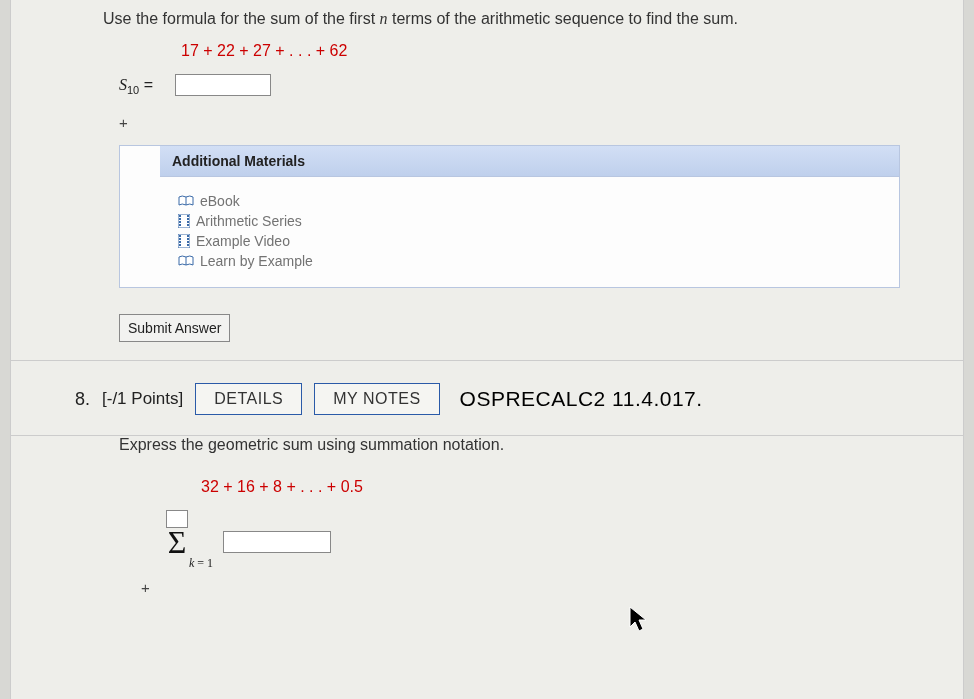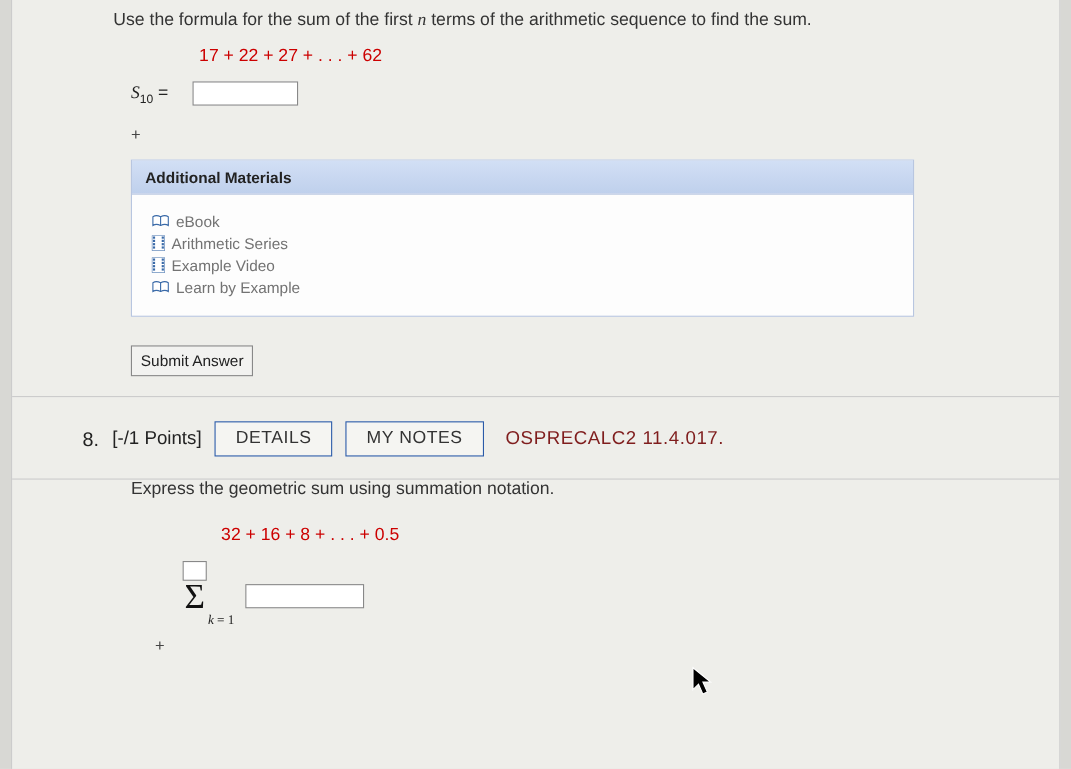--- a/index.html
+++ b/index.html
@@ -52,23 +52,24 @@
     font-size: 14px;
     padding: 2px 4px;
   }
   .plus {
     margin: 18px 0 0 108px;
     font-size: 15px;
     color: #444;
   }
   .materials {
     margin: 14px 0 0 108px;
-    width: 712px;
+    width: 781px;
     border: 1px solid #b8c6e0;
     background: #fdfdfd;
+    padding-left: 40px;
   }
   .materials-header {
     background: linear-gradient(#d2dff5, #bfd0ec);
     padding: 7px 12px;
     font-weight: bold;
     font-size: 14px;
     color: #222;
     border-bottom: 1px solid #b8c6e0;
   }
   .materials-body {
@@ -115,22 +116,22 @@
     border: 1.5px solid #2a5aa8;
     background: #f5f5f2;
     color: #333;
     font-size: 16px;
     padding: 6px 18px;
     cursor: pointer;
     letter-spacing: 0.5px;
     text-align: right;
   }
   .source {
-    font-size: 17px;
-    color: #7f1d1d;
+    font-size: 21px;
+    color: #000000;
     letter-spacing: 0.5px;
     margin-left: 8px;
   }
   .q8-body {
     border-top: 1px solid #ccc;
     margin-top: 12px;
   }
   .sigma-block {
     margin: 14px 0 0 130px;
     display: flex;

